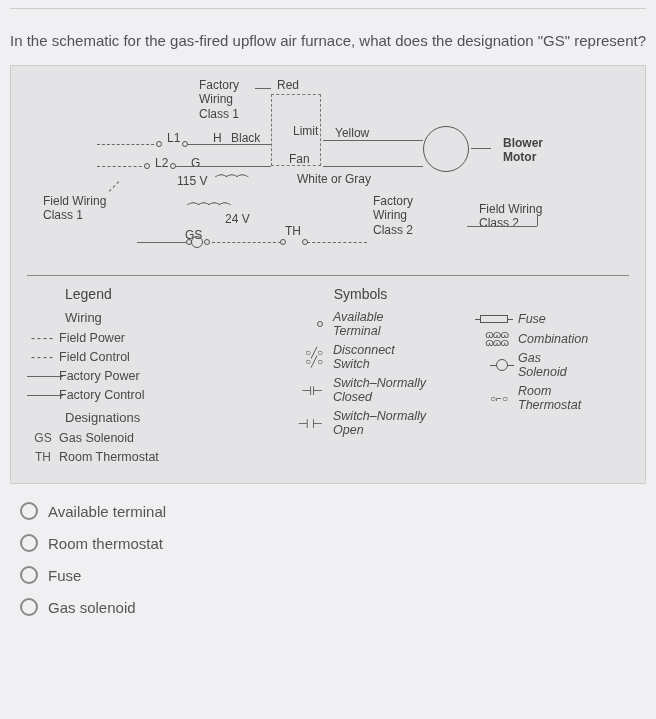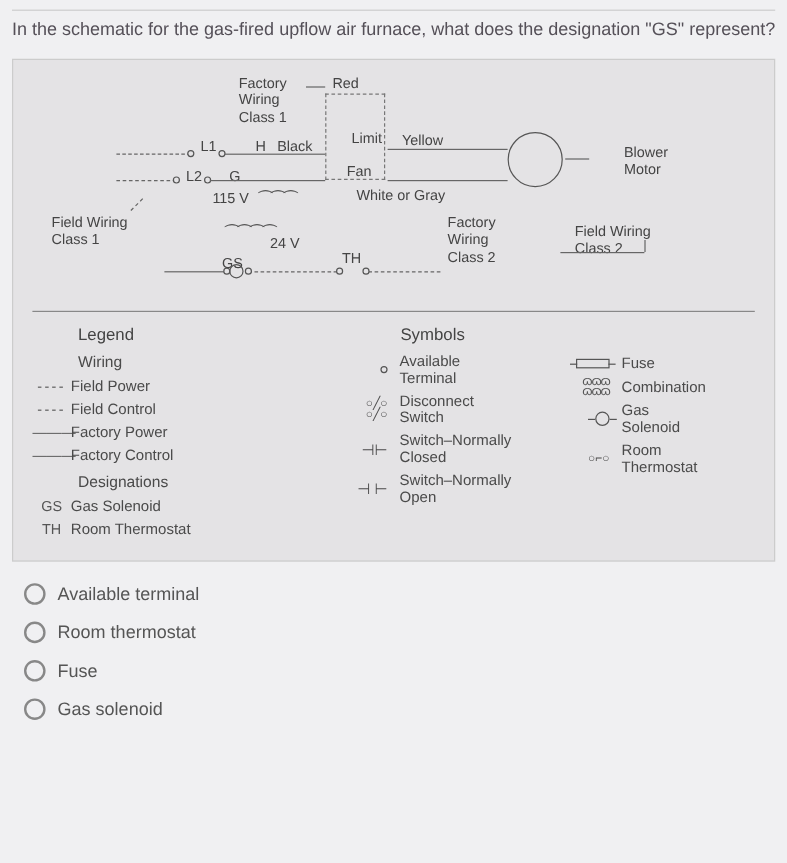--- a/index.html
+++ b/index.html
@@ -11,21 +11,21 @@
       color: #4a4548;
       padding: 8px 10px;
       overflow: hidden;
     }
     .question {
       font-size: 15px;
       color: #555058;
       line-height: 1.6;
       margin-bottom: 12px;
       border-top: 1px solid #ccc;
-      padding-top: 4px;
+      padding-top: 20px;
     }
     .schematic {
       background: #e4e3e5;
       border: 1px solid #ccc;
       padding: 10px 16px 14px 16px;
       margin-bottom: 18px;
       font-size: 13px;
       color: #4a4a4a;
     }
     .diagram-area {
@@ -45,21 +45,21 @@
     .box { position: absolute; border: 1px dashed #777; }
 
     .legend-row { display: flex; gap: 30px; }
     .legend-col { flex: 1; }
     .legend-title { font-size: 14px; margin-bottom: 8px; color: #444; }
     .legend-sub { font-size: 13px; margin-bottom: 6px; margin-left: 38px; }
     .legend-item { display: flex; align-items: center; font-size: 12.5px; margin-bottom: 5px; }
     .legend-key { width: 32px; display: inline-block; text-align: center; color: #555; font-size: 12px; }
     .legend-sym-box { width: 46px; display: flex; justify-content: flex-end; align-items: center; }
     .sym-col .legend-item { gap: 10px; }
-    .sym-right { flex: 1; }
+    .sym-right { flex: 1; font-style: italic; }
 
     .sym-open-term { width: 6px; height: 6px; border: 1px solid #555; border-radius: 50%; }
     .sym-fuse { width: 28px; height: 8px; border:1px solid #555; position: relative; }
     .sym-fuse::before, .sym-fuse::after { content:""; position:absolute; top:3px; width:6px; height:1px; background:#555; }
     .sym-fuse::before { left:-6px; } .sym-fuse::after { right:-6px; }
     .sym-xfrm { font-size: 11px; letter-spacing: -1px; color:#555; line-height: 0.7; }
     .sym-sol { width:12px; height:12px; border:1px solid #555; border-radius:50%; position:relative; }
     .sym-sol::before, .sym-sol::after { content:""; position:absolute; top:5px; width:6px; height:1px; background:#555; }
     .sym-sol::before{left:-7px;} .sym-sol::after{right:-7px;}
 
@@ -93,21 +93,21 @@
     <div class="diag-label" style="left:16px; top:118px; white-space:pre;">Field Wiring
 Class 1</div>
     <div class="diag-label" style="left:198px; top:136px;">24 V</div>
     <div class="diag-label" style="left:158px; top:152px;">GS</div>
     <div class="diag-label" style="left:258px; top:148px;">TH</div>
     <div class="diag-label" style="left:346px; top:118px; white-space:pre;">Factory
 Wiring
 Class 2</div>
     <div class="diag-label" style="left:452px; top:126px; white-space:pre;">Field Wiring
 Class 2</div>
-    <div class="diag-label" style="left:493px; top:60px; white-space:pre;">Blower
+    <div class="diag-label" style="left:476px; top:60px; white-space:pre;font-weight:bold;">Blower
 Motor</div>
 
     <div class="box" style="left:244px; top:18px; width:50px; height:72px;"></div>
 
     <div class="wire dashed-h" style="left:70px; top:68px; width:62px;"></div>
     <div class="wire dashed-h" style="left:70px; top:90px; width:50px;"></div>
 
     <div class="node" style="left:132px; top:68px;"></div>
     <div class="node" style="left:158px; top:68px;"></div>
     <div class="node" style="left:120px; top:90px;"></div>

